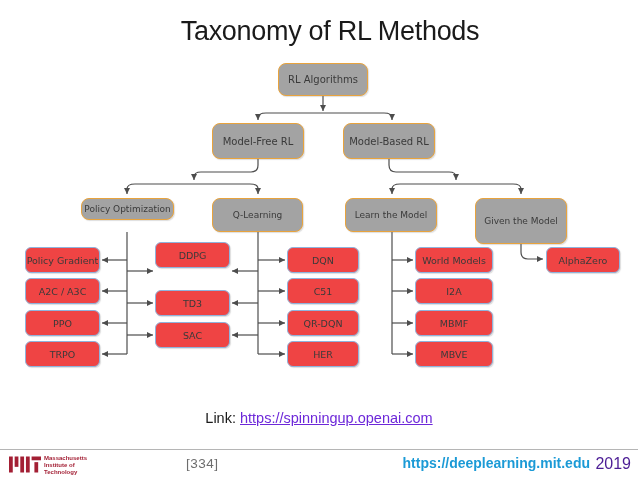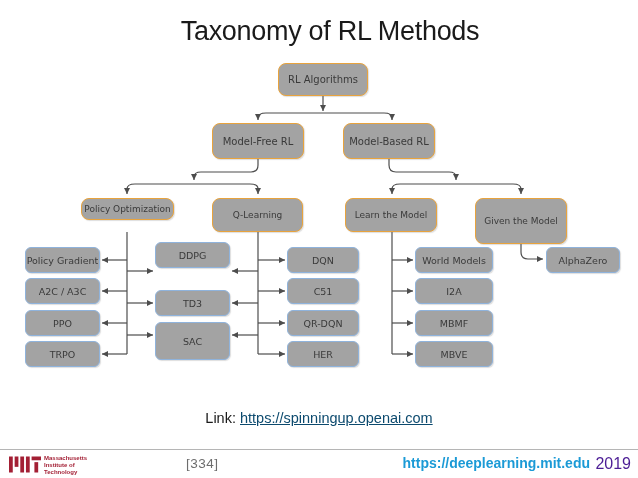--- a/index.html
+++ b/index.html
@@ -25,28 +25,28 @@
     font-family:"DejaVu Sans", sans-serif;
     color:#3a3a3a; white-space:nowrap;
     box-shadow:1px 1px 1px rgba(120,120,120,0.25);
   }
   .branch {
     background:#a3a3a3; border:1px solid #E8A33D;
     border-radius:8px; font-size:10px;
   }
   .branch.lv3 { font-size:9px; }
   .leaf {
-    background:#a3a3a3; border:1px solid #8FB3DC;
+    background:#ef4444; border:1px solid #8FB3DC;
     border-radius:6px; font-size:9.5px;
   }
   .link-line {
     position:absolute; top:410px; left:0; width:638px;
     text-align:center; font-size:14.5px; color:#1a1a1a;
   }
-  .link-line a { color:#0c4a6e; text-decoration:underline; }
+  .link-line a { color:#6d28d9; text-decoration:underline; }
   .footer {
     position:absolute; left:0; top:449px; width:638px; height:29px;
     border-top:1px solid #b5b5b5; background:#ffffff;
   }
   .mit-logo { position:absolute; left:9px; top:6px; }
   .mit-name {
     position:absolute; left:44px; top:5px; width:50px;
     font-size:6px; font-weight:bold; line-height:1.15;
     color:#A31F34;
   }
@@ -127,21 +127,21 @@
 <div class="node branch lv3" style="left:345px;top:198px;width:92px;height:34px">Learn the Model</div>
 <div class="node branch lv3" style="left:475px;top:198px;width:92px;height:46px">Given the Model</div>
 
 <div class="node leaf" style="left:25px;top:247px;width:75px;height:26px">Policy Gradient</div>
 <div class="node leaf" style="left:25px;top:278px;width:75px;height:26px">A2C / A3C</div>
 <div class="node leaf" style="left:25px;top:310px;width:75px;height:26px">PPO</div>
 <div class="node leaf" style="left:25px;top:341px;width:75px;height:26px">TRPO</div>
 
 <div class="node leaf" style="left:155px;top:242px;width:75px;height:26px">DDPG</div>
 <div class="node leaf" style="left:155px;top:290px;width:75px;height:26px">TD3</div>
-<div class="node leaf" style="left:155px;top:322px;width:75px;height:38px">SAC</div>
+<div class="node leaf" style="left:155px;top:322px;width:75px;height:26px">SAC</div>
 
 <div class="node leaf" style="left:287px;top:247px;width:72px;height:26px">DQN</div>
 <div class="node leaf" style="left:287px;top:278px;width:72px;height:26px">C51</div>
 <div class="node leaf" style="left:287px;top:310px;width:72px;height:26px">QR-DQN</div>
 <div class="node leaf" style="left:287px;top:341px;width:72px;height:26px">HER</div>
 
 <div class="node leaf" style="left:415px;top:247px;width:78px;height:26px">World Models</div>
 <div class="node leaf" style="left:415px;top:278px;width:78px;height:26px">I2A</div>
 <div class="node leaf" style="left:415px;top:310px;width:78px;height:26px">MBMF</div>
 <div class="node leaf" style="left:415px;top:341px;width:78px;height:26px">MBVE</div>

